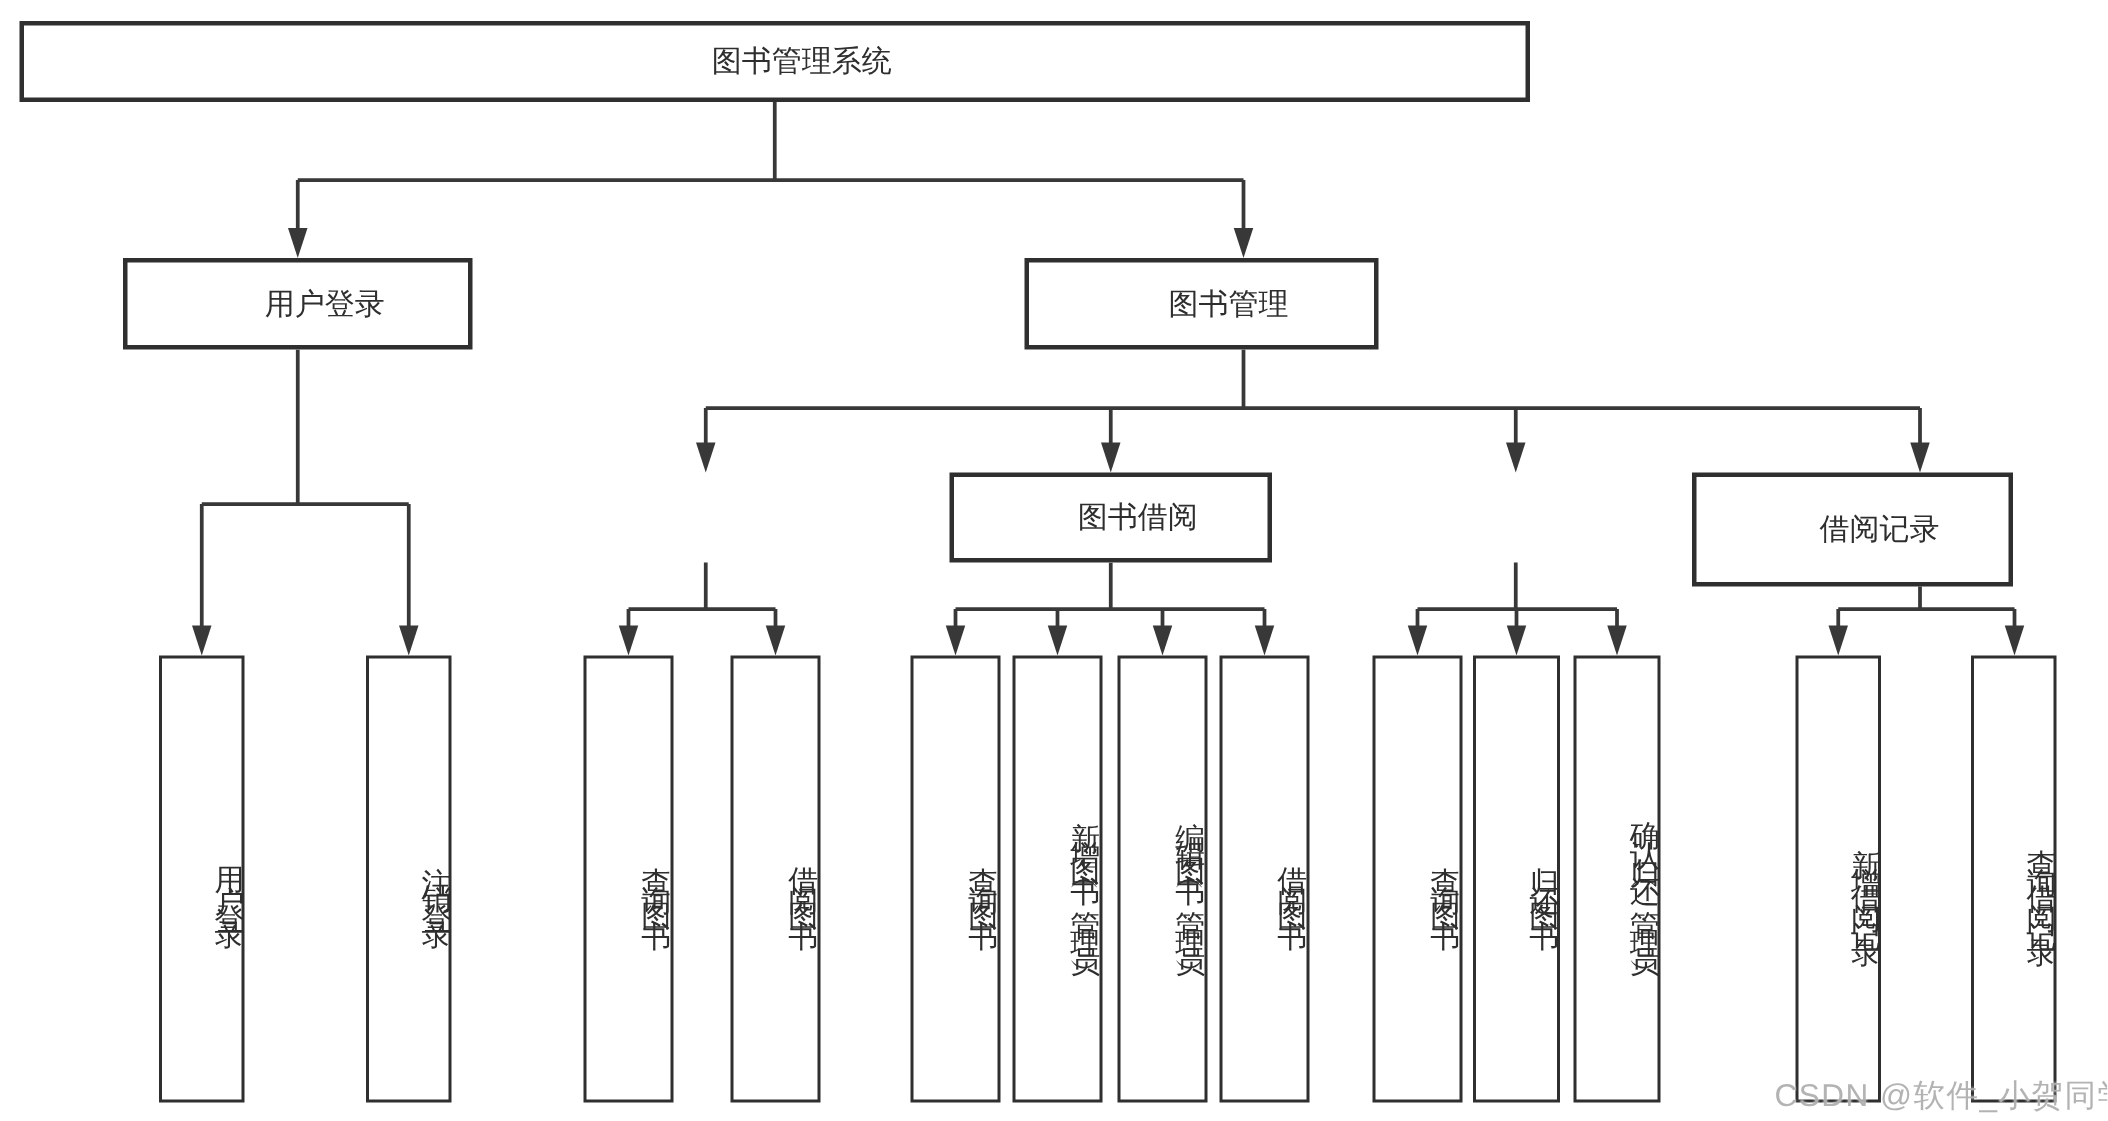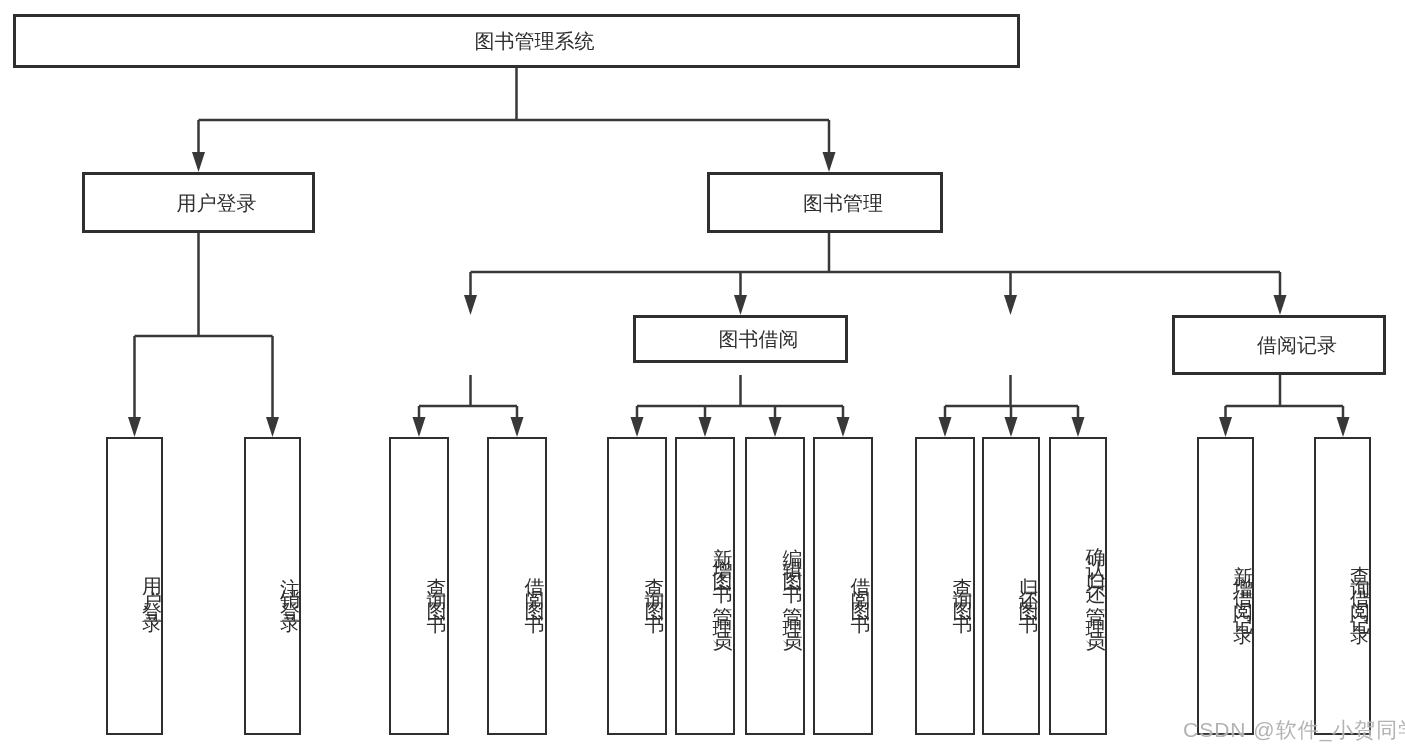--- a/index.html
+++ b/index.html
@@ -88,24 +88,24 @@
     </g>
     <g fill="#383838" stroke="none">
       <polygon points="1219,417 1232,417 1225.5,437"></polygon>
       <polygon points="1336.5,417 1349.5,417 1343,437"></polygon>
     </g>
   </svg>
 
   <div class="node" style="left:13px;top:14px;width:1007px;height:54px">图书管理系统</div>
 
   <div class="node" style="left:82px;top:172px;width:233px;height:61px">用户登录</div>
-  <div class="node" style="left:707px;top:172px;width:236px;height:61px">图书管理</div>
+  <div class="node" style="left:683px;top:172px;width:236px;height:61px">图书管理</div>
 
-  <div class="node" style="left:633px;top:315px;width:215px;height:48px">图书借阅</div>
-  <div class="node" style="left:1172px;top:315px;width:214px;height:60px">借阅记录</div>
+  <div class="node" style="left:633px;top:315px;width:215px;height:60px">图书借阅</div>
+  <div class="node" style="left:1128px;top:315px;width:214px;height:76px">借阅记录</div>
 
   <div class="node vnode" style="left:106px;top:437px;width:57px;height:298px">用户登录</div>
   <div class="node vnode" style="left:244px;top:437px;width:57px;height:298px">注销登录</div>
 
   <div class="node vnode" style="left:389px;top:437px;width:60px;height:298px">查询图书</div>
   <div class="node vnode" style="left:487px;top:437px;width:60px;height:298px">借阅图书</div>
 
   <div class="node vnode" style="left:607px;top:437px;width:60px;height:298px">查询图书</div>
   <div class="node vnode" style="left:675px;top:437px;width:60px;height:298px">新增图书（管理员）</div>
   <div class="node vnode" style="left:745px;top:437px;width:60px;height:298px">编辑图书（管理员）</div>

